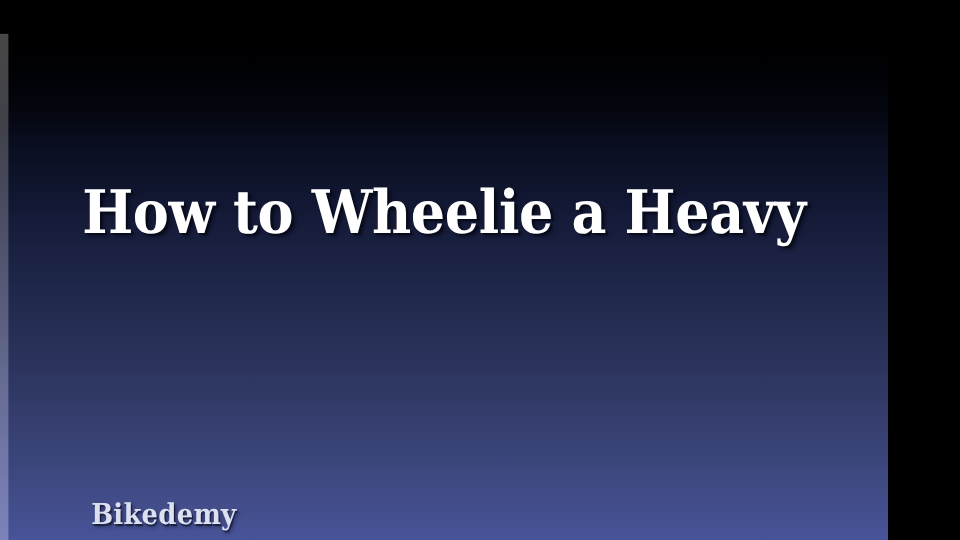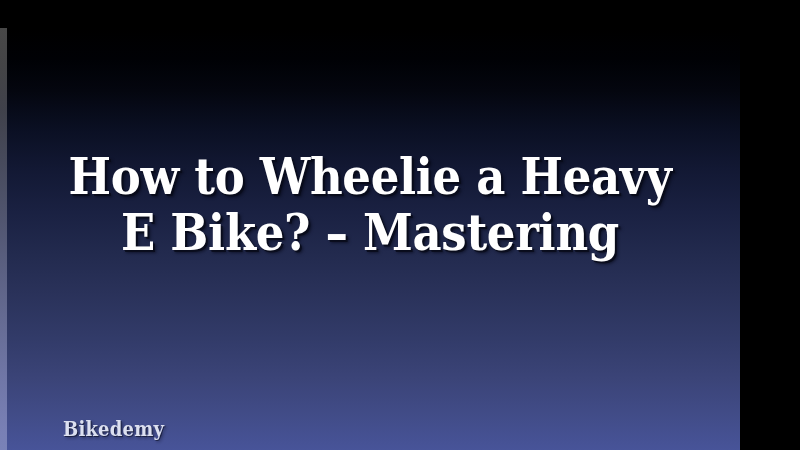--- a/index.html
+++ b/index.html
@@ -78,41 +78,40 @@
     letter-spacing: -0.3px;
     white-space: nowrap;
     text-shadow:
        2px 2px 0   rgba(8,10,24,0.78),
        3px 3px 3px rgba(4,6,18,0.55),
        1px 1px 0   rgba(18,22,46,0.6);
   }
 
   .byline {
     position: absolute;
-    left: 63px;
+    left: 76px;
     top: 389px;
     color: #dce0f0;
     font-family: "DejaVu Serif Condensed", "DejaVu Serif", "Liberation Serif", serif;
     font-weight: bold;
-    font-size: 20px;
+    font-size: 24px;
     line-height: 24px;
     letter-spacing: 0.2px;
     white-space: nowrap;
     text-shadow:
        1px 1px 0   rgba(16,20,44,0.65),
        2px 2px 3px rgba(10,14,34,0.45);
   }
 </style>
 </head>
 <body>
 
 <div class="card">
 
   <div class="edge-strip"></div>
 
   <div class="title-block">
     <span class="title-line">How to Wheelie a Heavy</span>
-    <span class="title-line">E Bike? – Mastering</span>
   </div>
 
   <div class="byline">Bikedemy</div>
 
 </div>
 
 </body></html>

